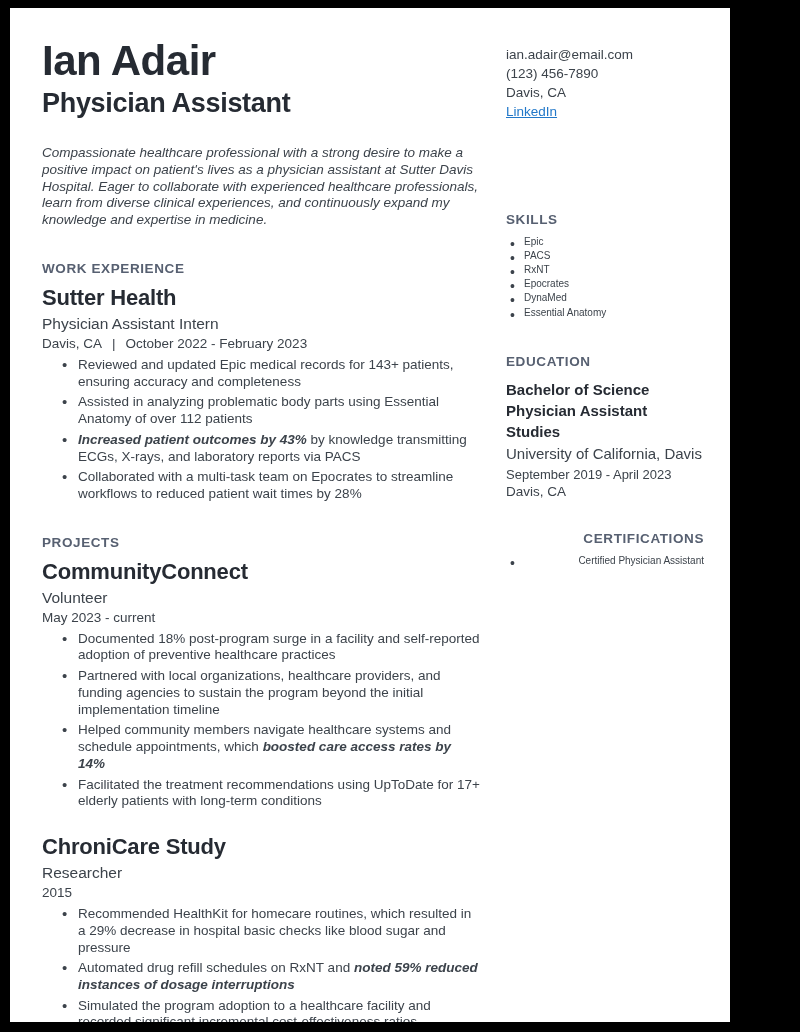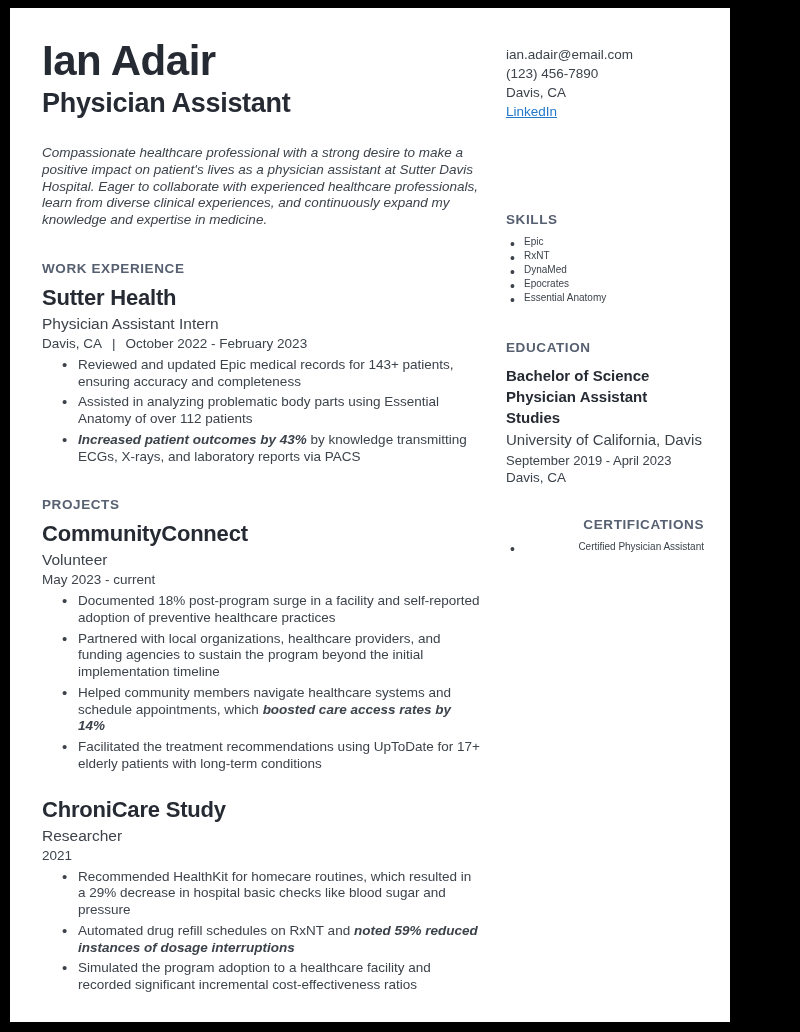--- a/index.html
+++ b/index.html
@@ -174,20 +174,21 @@
         <div class="job-block">
           <h2 class="entry-company">Sutter Health</h2>
           <div class="entry-role">Physician Assistant Intern</div>
           <div class="entry-meta">
             <span>Davis, CA</span><span class="pipe">|</span><span>October 2022 - February 2023</span>
           </div>
           <ul class="bullets">
               <li><span>Reviewed and updated Epic medical records for 143+ patients, ensuring accuracy and completeness</span></li>
               <li><span>Assisted in analyzing problematic body parts using Essential Anatomy of over 112 patients</span></li>
               <li><span class="em">Increased patient outcomes by 43%</span><span> by knowledge transmitting ECGs, X-rays, and laboratory reports via PACS</span></li>
+              <li><span>Collaborated with a multi-task team on Epocrates to streamline workflows to reduced patient wait times by 28%</span></li>
             </ul>
         </div>
       </div>
 
       <div class="section sec-projects">
         <div class="section-heading">PROJECTS</div>
 
         <div class="project-block">
           <h2 class="entry-company">CommunityConnect</h2>
           <div class="entry-role">Volunteer</div>
@@ -196,21 +197,21 @@
               <li><span>Documented 18% post-program surge in a facility and self-reported adoption of preventive healthcare practices</span></li>
               <li><span>Partnered with local organizations, healthcare providers, and funding agencies to sustain the program beyond the initial implementation timeline</span></li>
               <li><span>Helped community members navigate healthcare systems and schedule appointments, which </span><span class="em">boosted care access rates by 14%</span></li>
               <li><span>Facilitated the treatment recommendations using UpToDate for 17+ elderly patients with long-term conditions</span></li>
             </ul>
         </div>
 
         <div class="project-block">
           <h2 class="entry-company">ChroniCare Study</h2>
           <div class="entry-role">Researcher</div>
-          <div class="entry-meta">2021</div>
+          <div class="entry-meta">2015</div>
           <ul class="bullets">
               <li><span>Recommended HealthKit for homecare routines, which resulted in a 29% decrease in hospital basic checks like blood sugar and pressure</span></li>
               <li><span>Automated drug refill schedules on RxNT and </span><span class="em">noted 59% reduced instances of dosage interruptions</span></li>
               <li><span>Simulated the program adoption to a healthcare facility and recorded significant incremental cost-effectiveness ratios</span></li>
             </ul>
         </div>
       </div>
     </div>
 
     <div class="right-col">
@@ -219,23 +220,24 @@
         <div>ian.adair@email.com</div>
         <div>(123) 456-7890</div>
         <div>Davis, CA</div>
         <div><a>LinkedIn</a></div>
       </div>
 
       <div class="sec-skills">
         <div class="section-heading">SKILLS</div>
         <ul class="side-list">
             <li><span>Epic</span></li>
+            <li><span>PACS</span></li>
             <li><span>RxNT</span></li>
+            <li><span>Epocrates</span></li>
             <li><span>DynaMed</span></li>
-            <li><span>Epocrates</span></li>
             <li><span>Essential Anatomy</span></li>
           </ul>
       </div>
 
       <div class="sec-education">
         <div class="section-heading">EDUCATION</div>
         <div class="edu-degree">Bachelor of Science</div>
         <div class="edu-field">Physician Assistant Studies</div>
         <div class="edu-school">University of California, Davis</div>
         <div class="edu-dates">September 2019 - April 2023</div>

